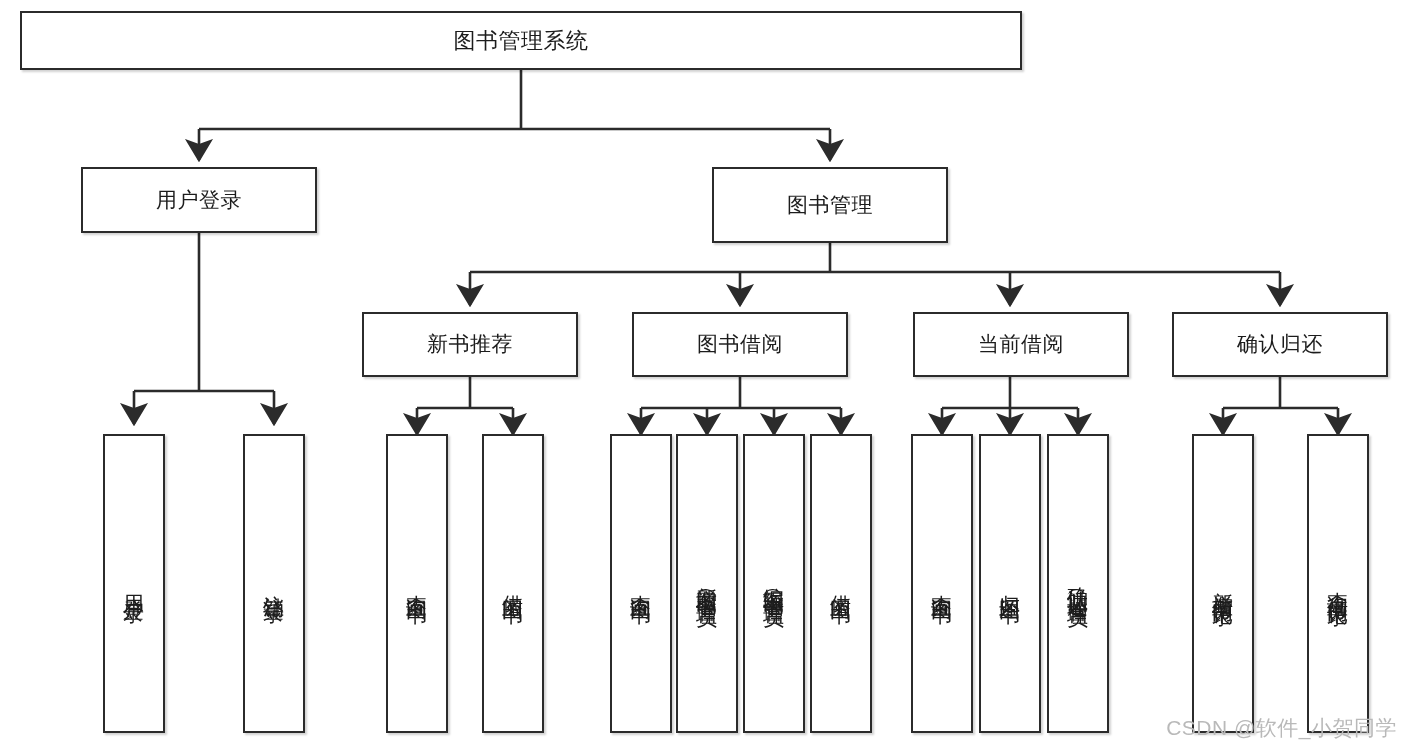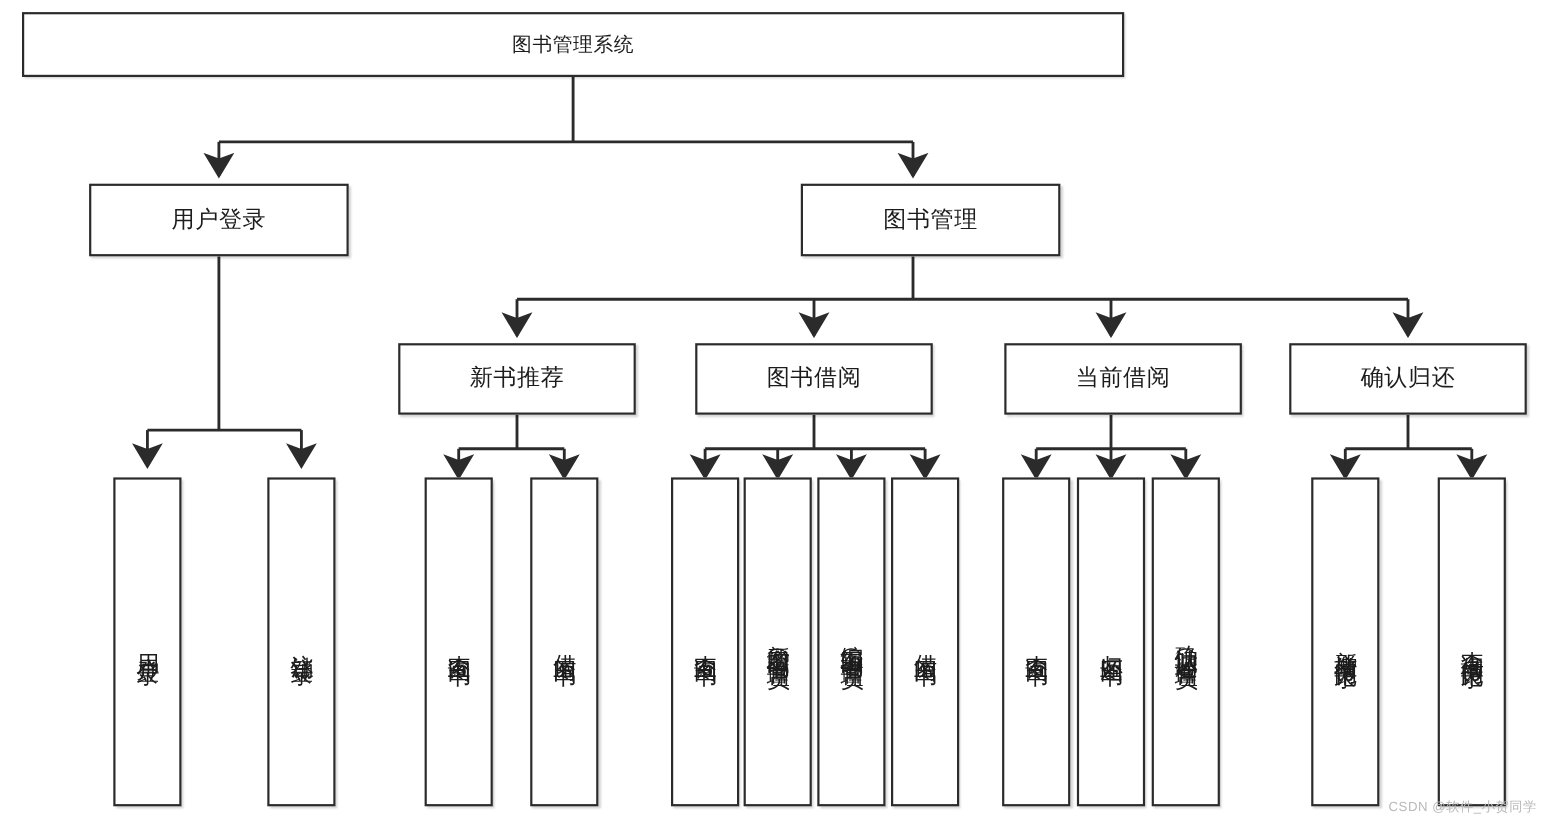--- a/index.html
+++ b/index.html
@@ -41,41 +41,41 @@
     text-align: center;
     line-height: 1.18;
     white-space: nowrap;
   }
   
   .node.horiz .label {
     font-size: 21px;
     letter-spacing: 0.5px;
   }
   .node.root .label {
-    font-size: 18px;
+    font-size: 22px;
   }
   
   .node.vert {
     align-items: center;
     justify-content: center;
     padding: 6px 0;
   }
   .node.vert .label {
     writing-mode: vertical-rl;
     text-orientation: upright;
     font-size: 21px;
     letter-spacing: 3px;
     line-height: 1;
     white-space: nowrap;
   }
   #watermark {
     position: absolute;
     right: 8px;
     bottom: 5px;
-    font-size: 12px;
+    font-size: 21px;
     color: #b9b9b9;
     letter-spacing: 0.5px;
     user-select: none;
   }
 </style>
 </head>
 <body>
 
 <div id="canvas">
 
@@ -129,21 +129,21 @@
     </g>
   </svg>
 
   <div class="node horiz root" style="left:20px; top:11px; width:1002px; height:59px;">
     <span class="label">图书管理系统</span>
   </div>
 
   <div class="node horiz" style="left:81px; top:167px; width:236px; height:66px;">
     <span class="label">用户登录</span>
   </div>
-  <div class="node horiz" style="left:712px; top:167px; width:236px; height:66px;margin-left:16px;">
+  <div class="node horiz" style="left:712px; top:167px; width:236px; height:76px;">
     <span class="label">图书管理</span>
   </div>
 
   <div class="node horiz" style="left:362px; top:312px; width:216px; height:65px;align-items:center;">
     <span class="label">新书推荐</span>
   </div>
   <div class="node horiz" style="left:632px; top:312px; width:216px; height:65px;">
     <span class="label">图书借阅</span>
   </div>
   <div class="node horiz" style="left:902px; top:312px; width:216px; height:65px;margin-left:11px;">

